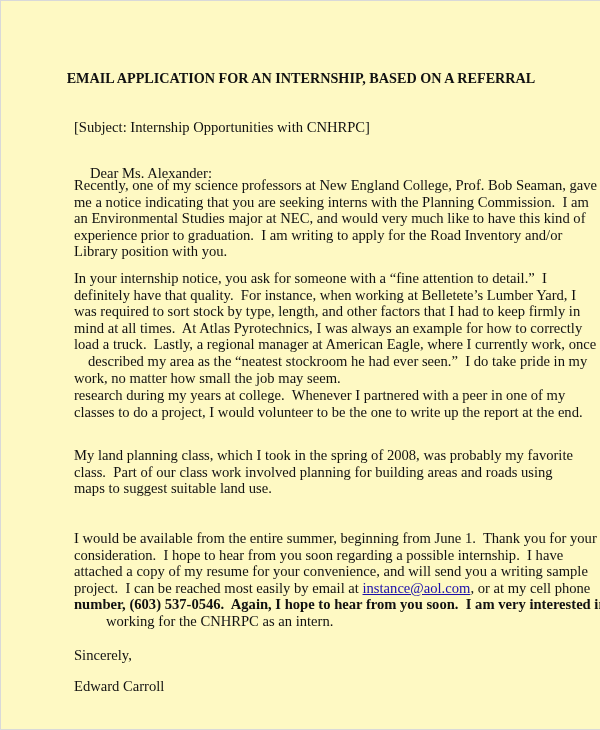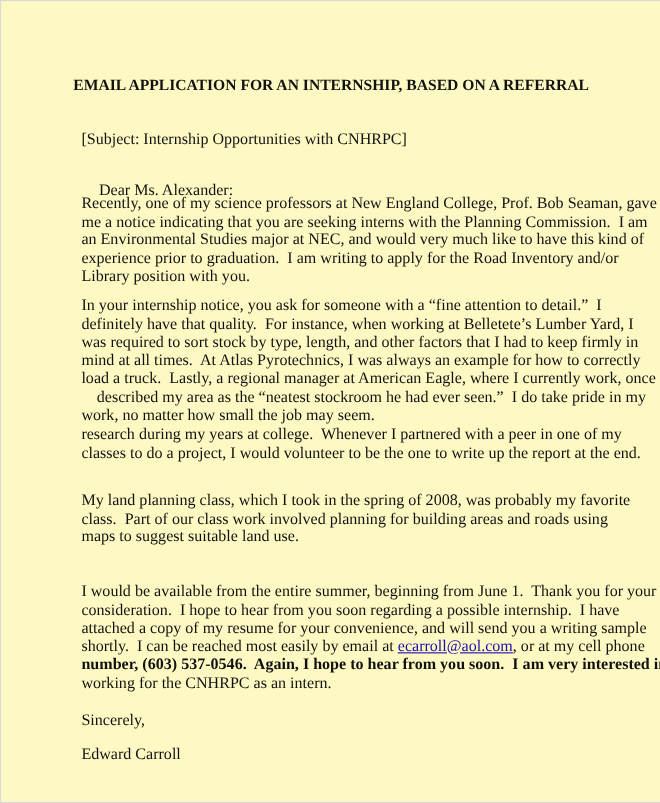--- a/index.html
+++ b/index.html
@@ -70,21 +70,21 @@
     <p class="para p4">
       <span class="line" style="white-space: pre;">My land planning class, which I took in the spring of 2008, was probably my favorite</span>
       <span class="line" style="white-space: pre;">class.  Part of our class work involved planning for building areas and roads using</span>
       <span class="line" style="white-space: pre;">maps to suggest suitable land use.</span>
     </p>
 
     <p class="para p5">
       <span class="line" style="white-space: pre;">I would be available from the entire summer, beginning from June 1.  Thank you for your</span>
       <span class="line" style="white-space: pre;">consideration.  I hope to hear from you soon regarding a possible internship.  I have</span>
       <span class="line" style="white-space: pre;">attached a copy of my resume for your convenience, and will send you a writing sample</span>
-      <span class="line" style="white-space: pre;"><span>shortly.  I can be reached most easily by email at </span><a class="email" href="#">ecarroll@aol.com</a><span>, or at my cell phone</span></span>
+      <span class="line" style="white-space: pre;"><span>project.  I can be reached most easily by email at </span><a class="email" href="#">instance@aol.com</a><span>, or at my cell phone</span></span>
       <span class="line" style="white-space: pre; font-weight: bold;">number, (603) 537-0546.  Again, I hope to hear from you soon.  I am very interested in</span>
-      <span class="line" style="white-space: pre;">working for the CNHRPC as an intern.</span>
+      <span class="line" style="white-space: pre; margin-left: 32px;">working for the CNHRPC as an intern.</span>
     </p>
 
     <p class="closing">Sincerely,</p>
     <p class="signature">Edward Carroll</p>
   </div>
 </div>
 
 </body></html>

